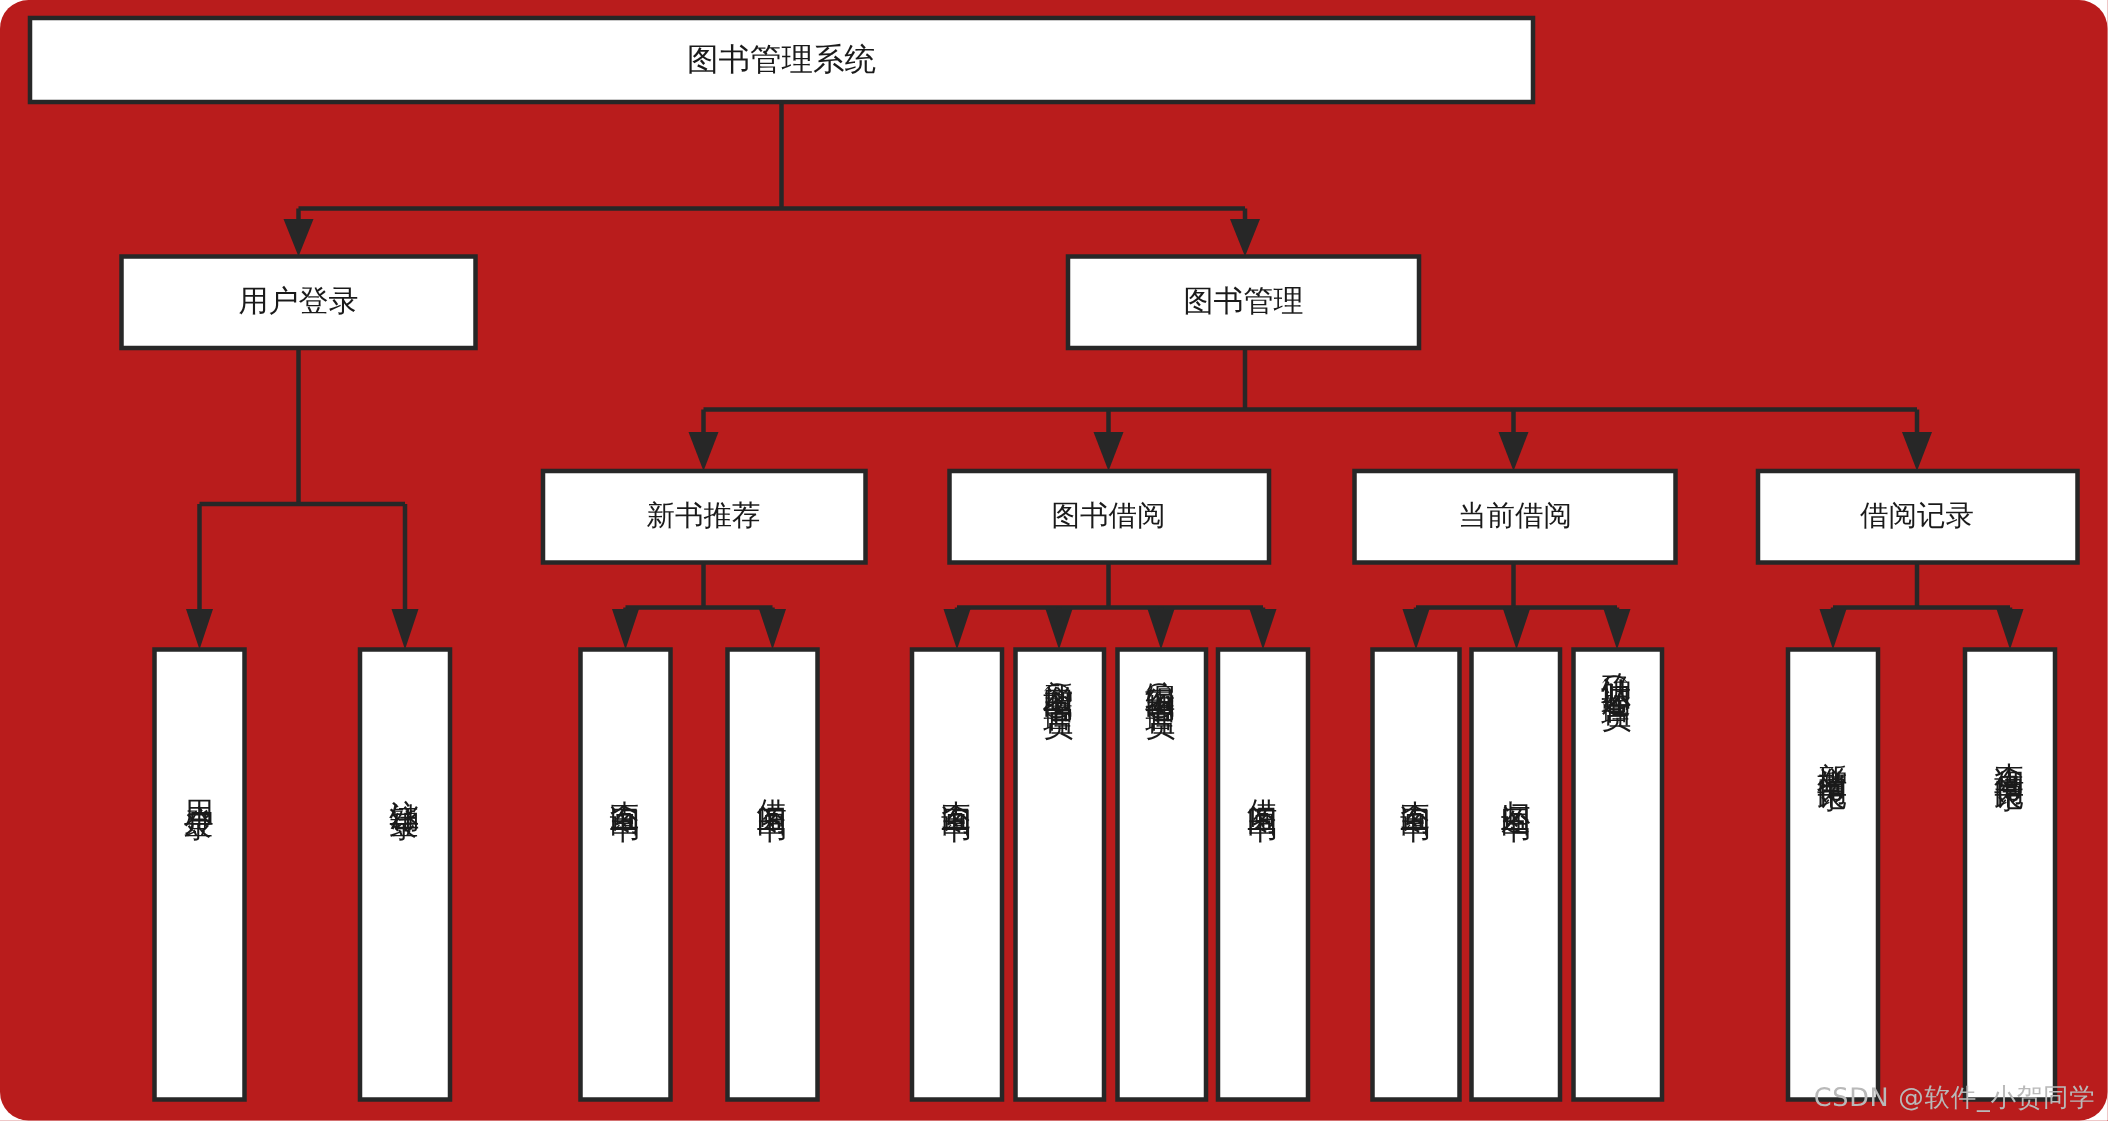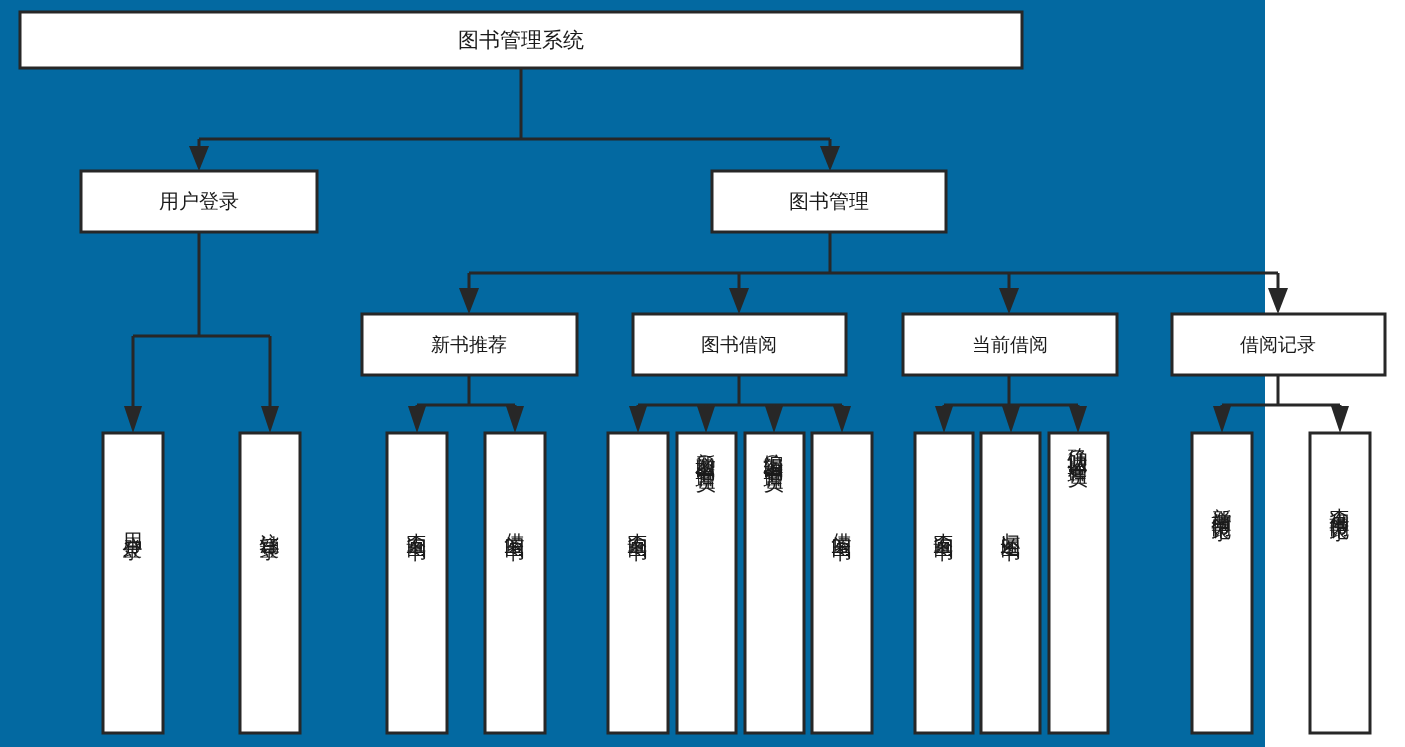--- a/index.html
+++ b/index.html
@@ -8,23 +8,24 @@
     background: #ffffff;
   }
   body {
     width: 1405px;
     height: 747px;
     font-family: "DejaVu Sans", "Liberation Sans", sans-serif;
     overflow: hidden;
   }
   #diagram-root {
     position: relative;
-    width: 1265px;
+    width: 1405px;
     height: 747px;
-    background: #0369a1;
+    background: #b91c1c;
+    border-radius: 19px;
   }
   svg#flowchart {
     position: absolute;
     left: 0;
     top: 0;
     width: 1405px;
     height: 747px;
   }
   .node-rect {
     fill: #ffffff;
@@ -233,14 +234,15 @@
       <rect class="node-rect" x="1192" y="433" width="60" height="300"></rect>
       <text class="leaf-label-v" x="1222" y="501">新增借阅记录</text>
     </g>
     <g>
       <rect class="node-rect" x="1310" y="433" width="60" height="300"></rect>
       <text class="leaf-label-v" x="1340" y="501">查询借阅记录</text>
     </g>
 
   </svg>
 
+  <div class="watermark">CSDN @软件_小贺同学</div>
 
 </div>
 
 </body></html>

